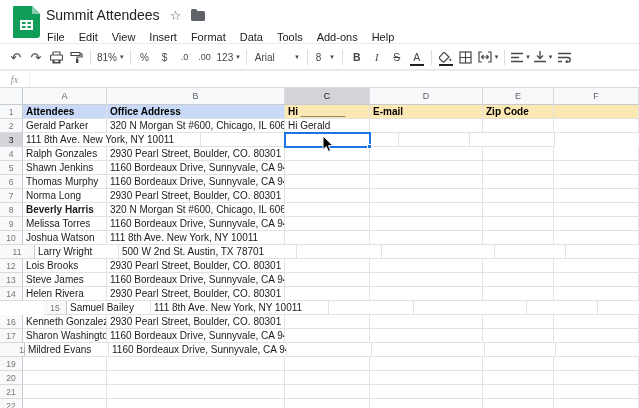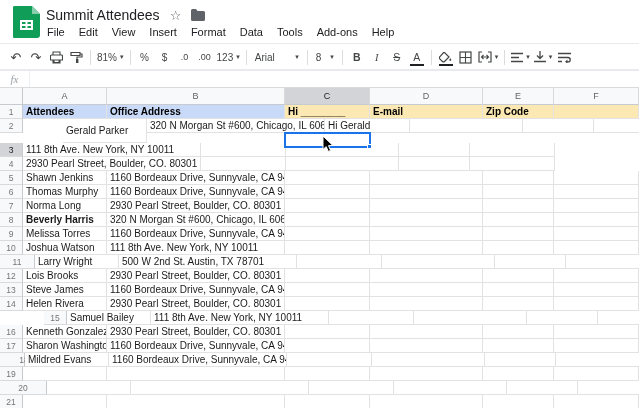--- a/index.html
+++ b/index.html
@@ -8,21 +8,21 @@
     font-family:"Liberation Sans", sans-serif;
     background:#fff; color:#202124;
     width:639px; height:408px; overflow:hidden; position:relative;
   }
   
   .appbar { position:absolute; top:0; left:0; width:639px; height:44px; background:#fff; }
   .logo { position:absolute; left:13px; top:6px; width:27px; height:32px; }
   .title-row { position:absolute; left:46px; top:5px; height:20px; display:flex; align-items:center; gap:10px; }
   .doc-title { font-size:14px; color:#202124; }
   .star { font-size:13px; color:#5f6368; line-height:1; cursor:default; }
-  .menubar { position:absolute; left:40px; top:26px; height:17px; display:flex; align-items:flex-start; }
+  .menubar { position:absolute; left:40px; top:26px; height:17px; display:flex; align-items:flex-end; }
   .menu-item { font-size:11px; color:#202124; padding:0 7px; cursor:default; }
   .chrome-divider { position:absolute; left:0; width:639px; height:1px; background:#e8eaed; }
   
   .toolbar { position:absolute; top:44px; left:0; width:639px; height:26px; display:flex; align-items:center; padding-left:6px; background:#fff; }
   .tb-btn { height:20px; min-width:20px; display:flex; align-items:center; justify-content:center; border-radius:2px; color:#444746; font-size:10.5px; padding:0 2px; position:relative; }
   .tb-sep { width:1px; height:15px; background:#dadce0; margin:0 4px; flex:none; }
   .tb-text { font-size:10px; color:#444746; }
   .tb-caret { font-size:7px; color:#444746; margin-left:3px; }
   .tb-font { min-width:52px; justify-content:space-between; padding:0 4px; }
   .tb-size { min-width:26px; justify-content:space-between; padding:0 4px; }
@@ -214,37 +214,38 @@
       <div class="row-header" style="width: 23px; height: 14px;">1</div>
       <div class="cell hdr" style="width: 84px; height: 14px; background: rgb(201, 218, 248);">Attendees</div>
       <div class="cell hdr" style="width: 178px; height: 14px; background: rgb(201, 218, 248);">Office Address</div>
       <div class="cell hdr" style="width: 85px; height: 14px; background: rgb(252, 232, 178);">Hi ________</div>
       <div class="cell hdr" style="width: 113px; height: 14px; background: rgb(252, 232, 178);">E-mail</div>
       <div class="cell hdr" style="width: 71px; height: 14px; background: rgb(252, 232, 178);">Zip Code</div>
       <div class="cell hdr" style="width: 85px; height: 14px; background: rgb(252, 232, 178);"></div>
     </div>
     <div class="grid-row">
       <div class="row-header" style="width: 23px; height: 14px;">2</div>
-      <div class="cell" style="width: 84px; height: 24px; margin-left: 40px;">Gerald Parker</div>
+      <div class="cell" style="width: 84px; height: 14px;">Gerald Parker</div>
       <div class="cell" style="width: 178px; height: 14px;">320 N Morgan St #600, Chicago, IL 60607</div>
       <div class="cell" style="width: 85px; height: 14px;">Hi Gerald</div>
       <div class="cell" style="width: 113px; height: 14px;"></div>
       <div class="cell" style="width: 71px; height: 14px;"></div>
       <div class="cell" style="width: 85px; height: 14px;"></div>
     </div>
     <div class="grid-row">
       <div class="row-header sel" style="width: 23px; height: 14px;">3</div>
       <div class="cell" style="width: 178px; height: 14px;">111 8th Ave. New York, NY 10011</div>
       <div class="cell" style="width: 85px; height: 14px;"></div>
       <div class="cell" style="width: 113px; height: 14px;"></div>
       <div class="cell" style="width: 71px; height: 14px;"></div>
       <div class="cell" style="width: 85px; height: 14px;"></div>
     </div>
     <div class="grid-row">
       <div class="row-header" style="width: 23px; height: 14px;">4</div>
+      <div class="cell" style="width: 84px; height: 14px;">Ralph Gonzales</div>
       <div class="cell" style="width: 178px; height: 14px;">2930 Pearl Street, Boulder, CO. 80301</div>
       <div class="cell" style="width: 85px; height: 14px;"></div>
       <div class="cell" style="width: 113px; height: 14px;"></div>
       <div class="cell" style="width: 71px; height: 14px;"></div>
       <div class="cell" style="width: 85px; height: 14px;"></div>
     </div>
     <div class="grid-row">
       <div class="row-header" style="width: 23px; height: 14px;">5</div>
       <div class="cell" style="width: 84px; height: 14px;">Shawn Jenkins</div>
       <div class="cell" style="width: 178px; height: 14px;">1160 Bordeaux Drive, Sunnyvale, CA 94089</div>
@@ -373,21 +374,21 @@
     <div class="grid-row">
       <div class="row-header" style="width: 23px; height: 14px;">19</div>
       <div class="cell" style="width: 84px; height: 14px;"></div>
       <div class="cell" style="width: 178px; height: 14px;"></div>
       <div class="cell" style="width: 85px; height: 14px;"></div>
       <div class="cell" style="width: 113px; height: 14px;"></div>
       <div class="cell" style="width: 71px; height: 14px;"></div>
       <div class="cell" style="width: 85px; height: 14px;"></div>
     </div>
     <div class="grid-row">
-      <div class="row-header" style="width: 47px; height: 14px;">20</div>
+      <div class="row-header" style="width: 23px; height: 14px;">20</div>
       <div class="cell" style="width: 84px; height: 14px;"></div>
       <div class="cell" style="width: 178px; height: 14px;"></div>
       <div class="cell" style="width: 85px; height: 14px;"></div>
       <div class="cell" style="width: 113px; height: 14px;"></div>
       <div class="cell" style="width: 71px; height: 14px;"></div>
       <div class="cell" style="width: 85px; height: 14px;"></div>
     </div>
     <div class="grid-row">
       <div class="row-header" style="width: 23px; height: 14px;">21</div>
       <div class="cell" style="width: 84px; height: 14px;"></div>

